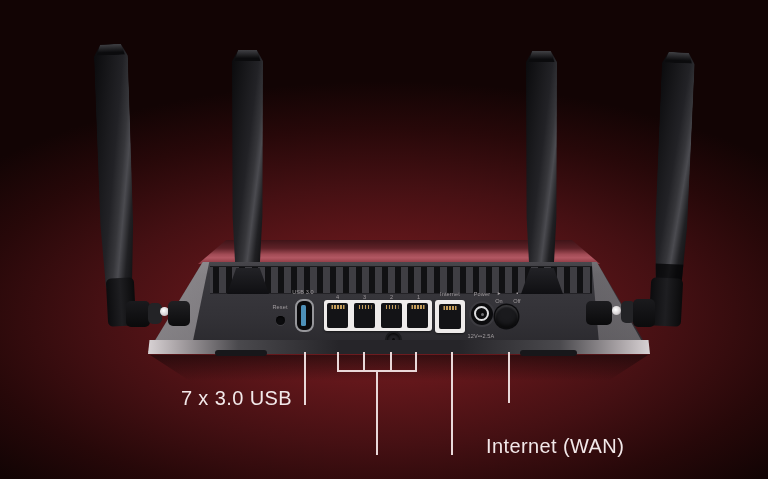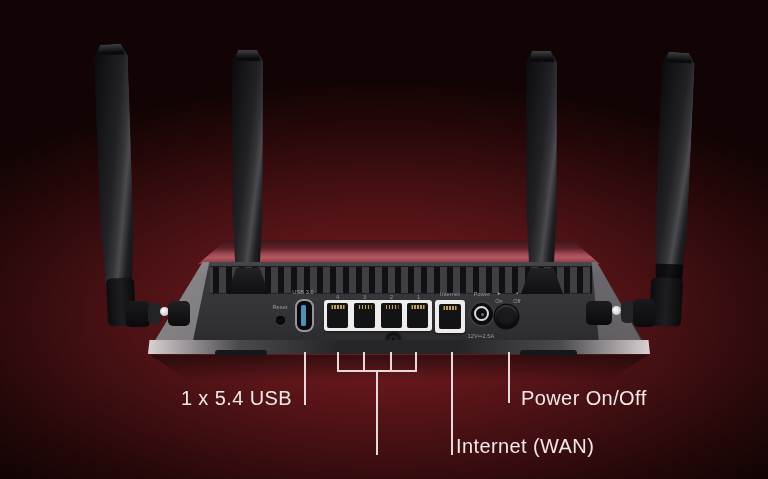--- a/index.html
+++ b/index.html
@@ -123,21 +123,21 @@
   .hinge-r{left:586px;top:298px;width:72px;height:32px;}
   .spec-dot{width:9px;height:9px;border-radius:50%;
     background:radial-gradient(circle at 40% 40%,#ffffff,#d8d4d6 55%,#8e8a8c);}
 
   
   .callout-line{z-index:7;width:2px;background:#e9d8d9;}
   .callout-h{z-index:7;height:2px;background:#e9d8d9;}
   .callout-label{z-index:7;font-size:20px;letter-spacing:0.4px;color:#f2e8e9;white-space:nowrap;}
   .lbl-usb{left:132px;top:387px;width:160px;text-align:right;}
   .lbl-lan{left:114px;top:433px;width:250px;text-align:right;}
-  .lbl-wan{left:456px;top:435px;text-align:center;}
+  .lbl-wan{left:486px;top:435px;text-align:center;}
   .lbl-pwr{left:521px;top:387px;}
   .ln-usb{left:304px;top:352px;height:53px;}
   .tick{top:352px;height:20px;}
   .t1{left:337px;}.t2{left:363px;}.t3{left:390px;}.t4{left:415px;}
   .ln-lan-h{left:337px;top:370px;width:80px;}
   .ln-lan-stem{left:376px;top:372px;height:83px;}
   .ln-wan{left:451px;top:352px;height:103px;}
   .ln-pwr{left:508px;top:352px;height:51px;}
 </style>
 </head>
@@ -238,17 +238,16 @@
   <div class="callout-line ln-usb"></div>
   <div class="callout-line tick t1"></div>
   <div class="callout-line tick t2"></div>
   <div class="callout-line tick t3"></div>
   <div class="callout-line tick t4"></div>
   <div class="callout-h ln-lan-h"></div>
   <div class="callout-line ln-lan-stem"></div>
   <div class="callout-line ln-wan"></div>
   <div class="callout-line ln-pwr"></div>
 
-  <div class="callout-label lbl-usb">1 x 5.4 USB</div>
+  <div class="callout-label lbl-usb">7 x 3.0 USB</div>
   <div class="callout-label lbl-wan">Internet (WAN)</div>
-  <div class="callout-label lbl-pwr">Power On/Off</div>
 
 </div>
 
 </body></html>

